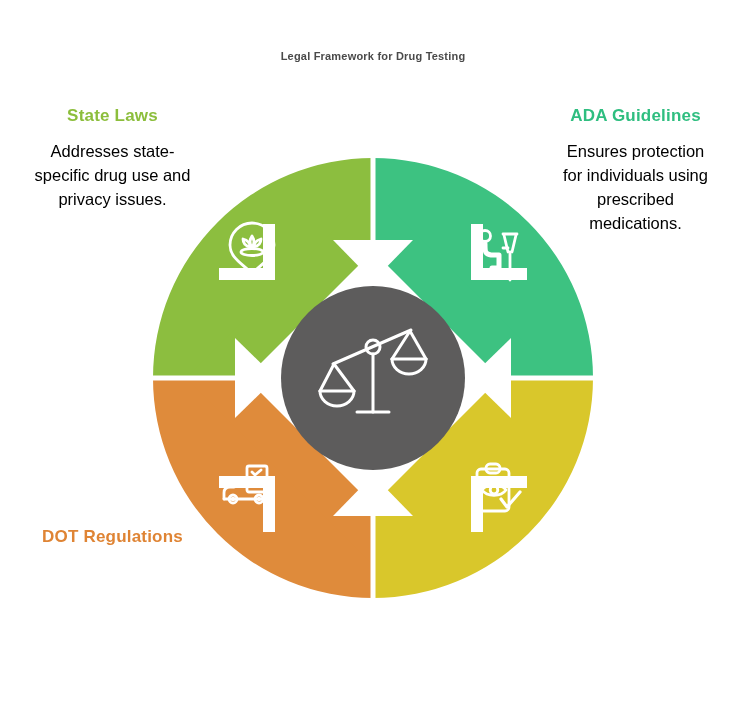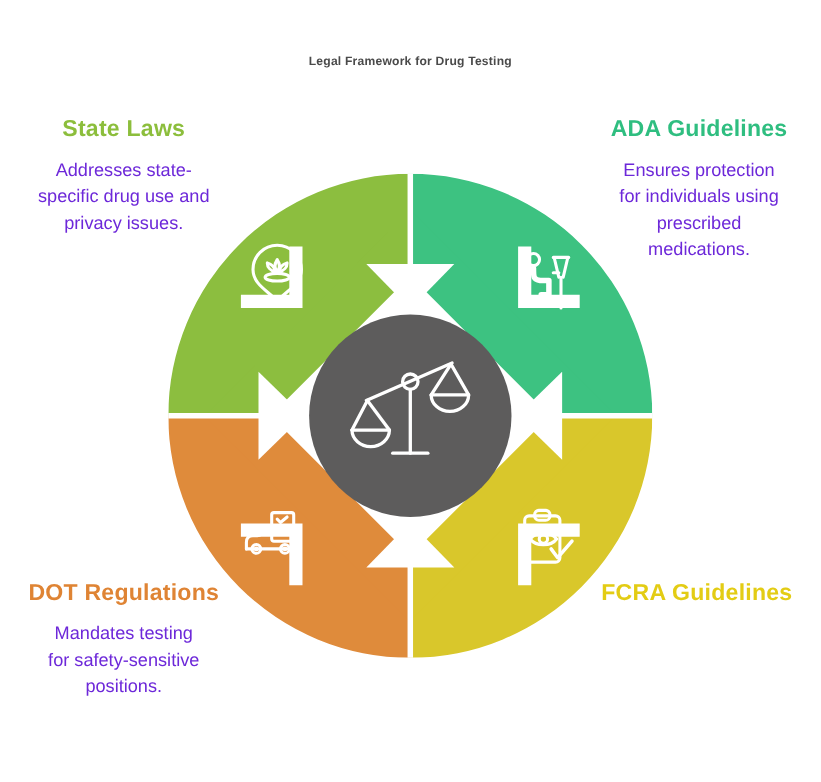--- a/index.html
+++ b/index.html
@@ -5,23 +5,23 @@
   html,body{margin:0;padding:0;background:#fff;}
   #canvas{
     position:relative;width:746px;height:711px;background:#ffffff;overflow:hidden;
     font-family:"Liberation Sans","DejaVu Sans",sans-serif;
   }
   .title{
     position:absolute;left:0;right:0;top:50px;text-align:center;
     font-size:11px;font-weight:bold;color:#4a4a4a;letter-spacing:.2px;
   }
   .quad-text{position:absolute;text-align:center;}
-  .quad-heading{font-size:21px;font-weight:bold;letter-spacing:.2px;}
+  .quad-heading{font-size:17px;font-weight:bold;letter-spacing:.2px;}
   .quad-desc{
-    width:152px;margin:13px auto 0;font-size:16.5px;line-height:24px;color:#6d28d9;
+    width:152px;margin:13px auto 0;font-size:16.5px;line-height:24px;color:#000000;
   }
   .qt-tl{left:15px;top:106px;width:195px;}
   .qt-tr{left:538px;top:106px;width:195px;}
   .qt-bl{left:15px;top:527px;width:195px;text-align:center;}
   .qt-br{left:536px;top:527px;width:195px;}
   .qt-tl .quad-desc{width:158px;}
   .qt-tr .quad-desc{width:148px;}
   .qt-bl .quad-desc{width:148px;}
   .qt-br .quad-desc{width:150px;}
   svg{display:block;}
@@ -129,20 +129,18 @@
     <div class="quad-desc">Addresses state-specific drug use and privacy issues.</div>
   </div>
 
   <div class="quad-text qt-tr">
     <div class="quad-heading" style="color: rgb(47, 190, 128);">ADA Guidelines</div>
     <div class="quad-desc">Ensures protection for individuals using prescribed medications.</div>
   </div>
 
   <div class="quad-text qt-bl">
     <div class="quad-heading" style="color: rgb(223, 132, 52);">DOT Regulations</div>
-    <div class="quad-desc">Mandates testing for safety-sensitive positions.</div>
   </div>
 
   <div class="quad-text qt-br">
-    <div class="quad-heading" style="color: rgb(227, 204, 20);">FCRA Guidelines</div>
   </div>
 
 </div>
 
 </body></html>

